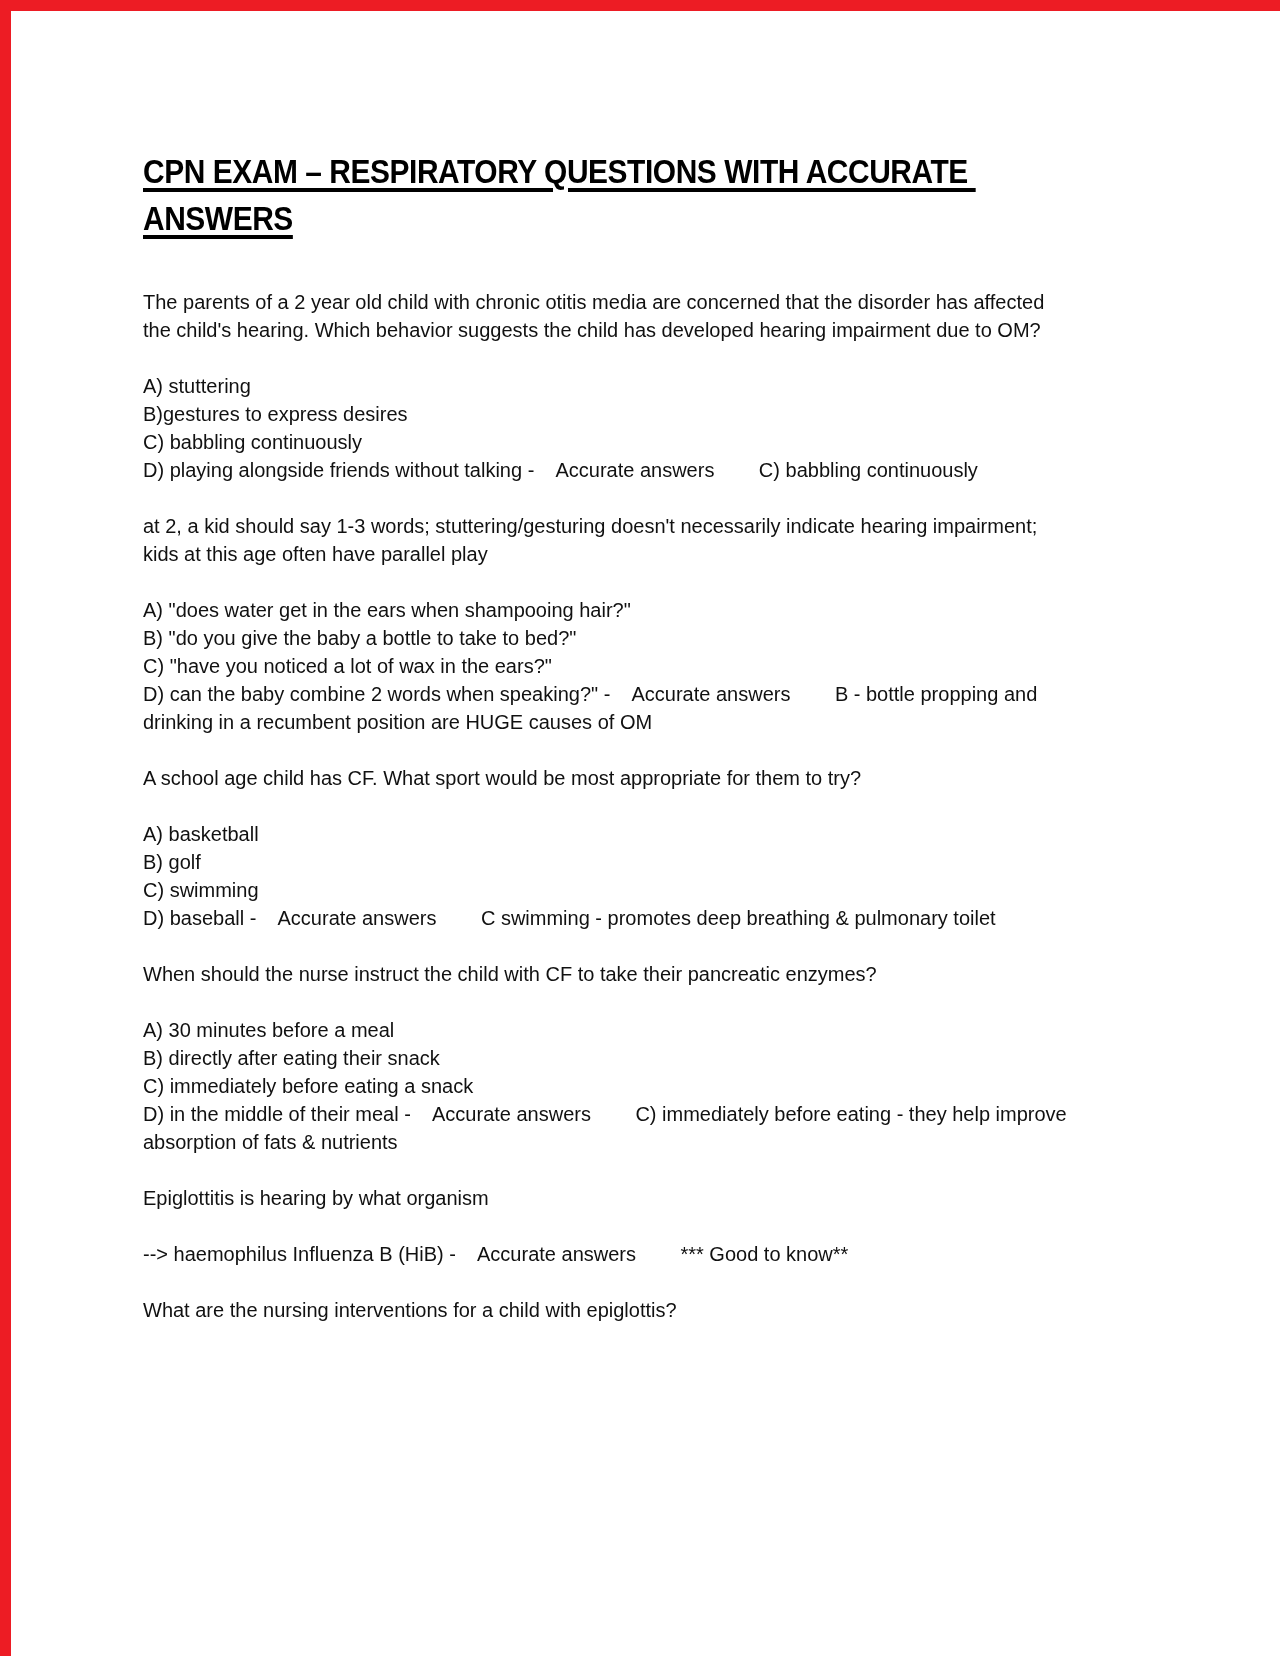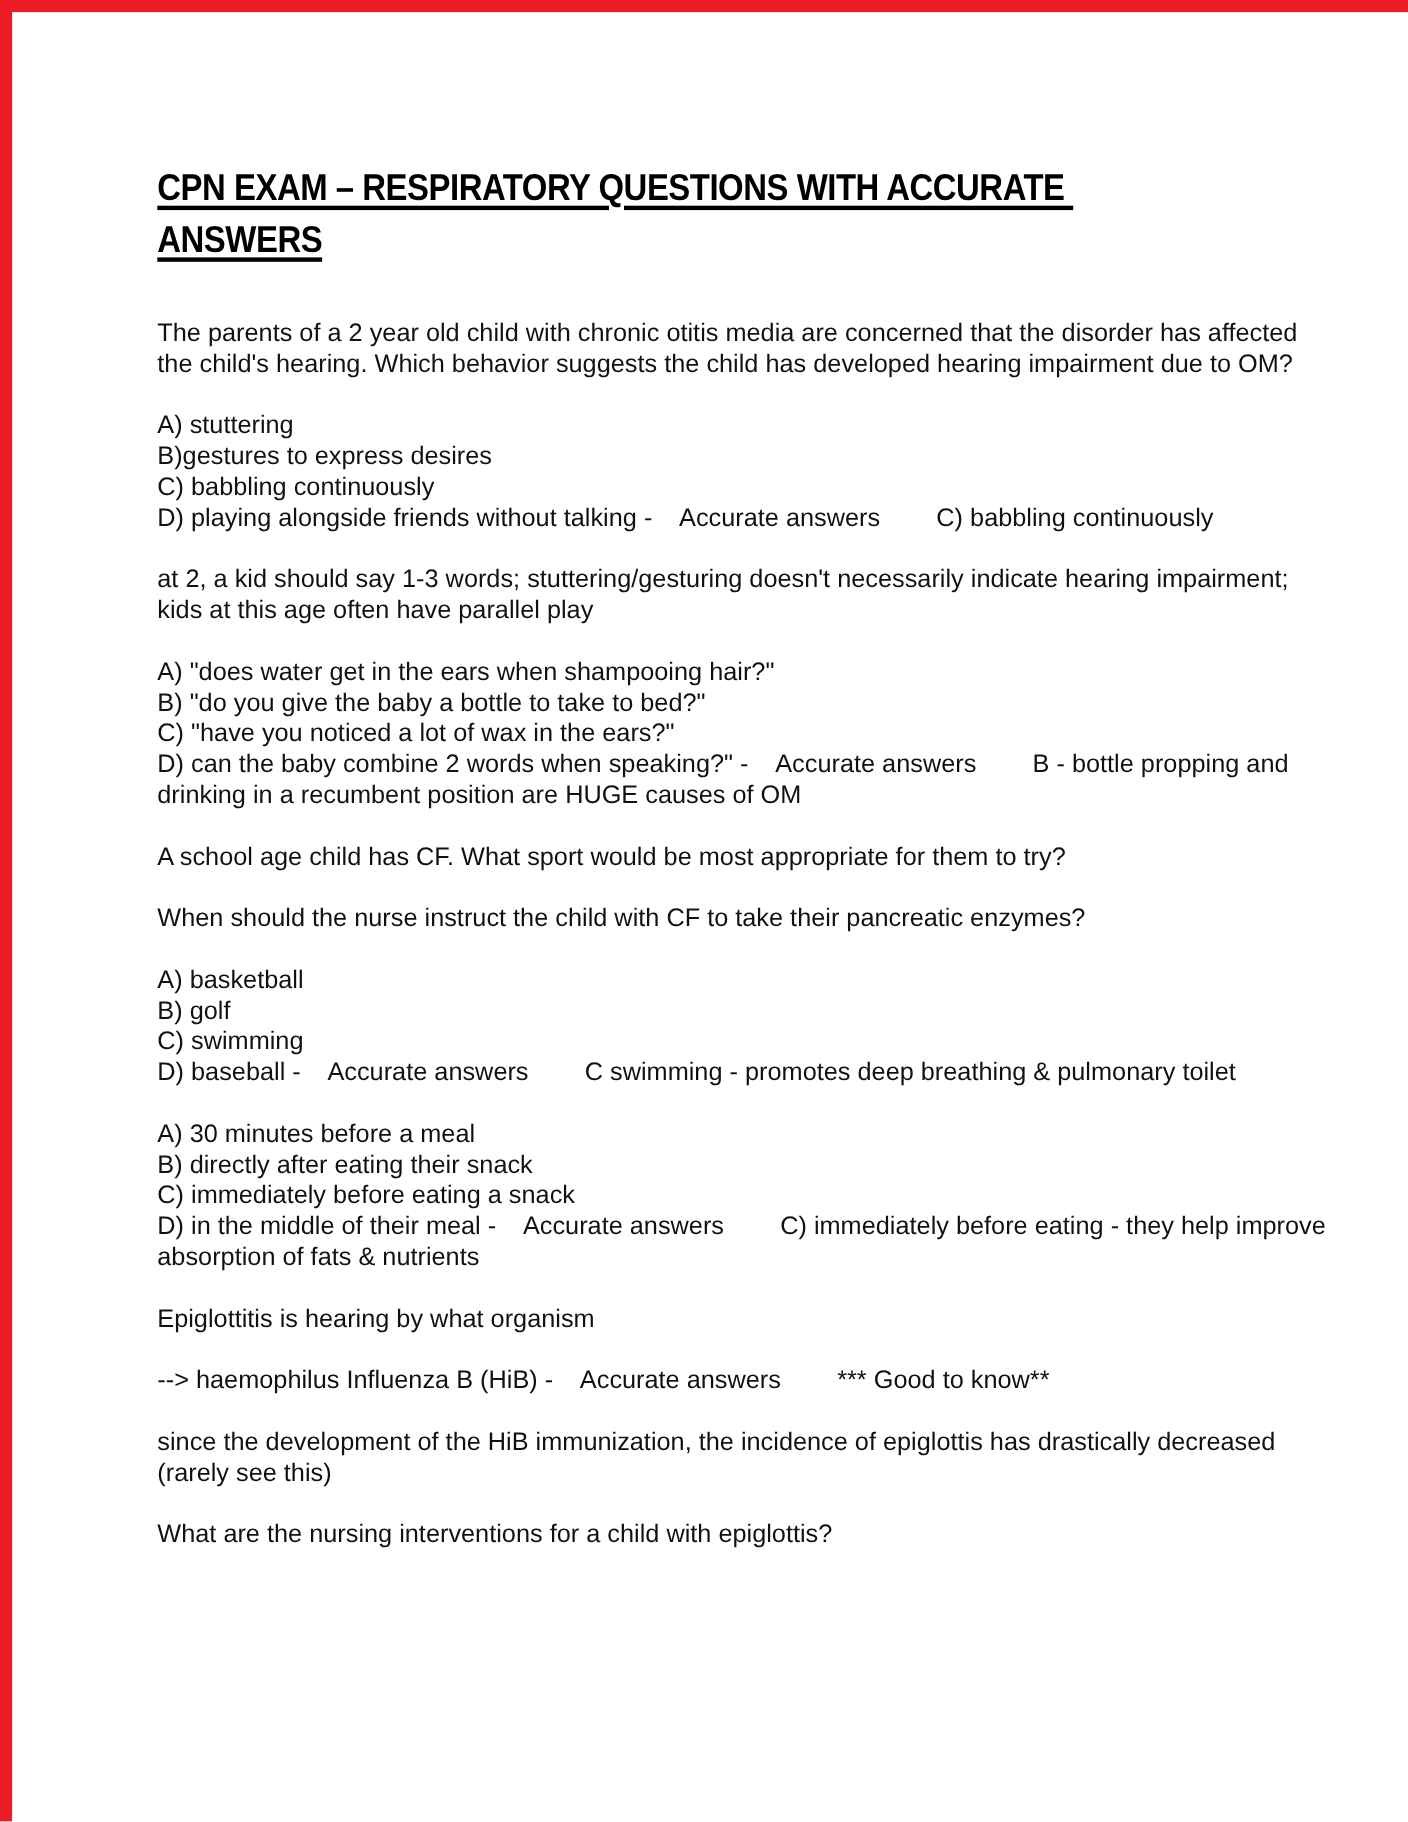--- a/index.html
+++ b/index.html
@@ -43,21 +43,21 @@
     white-space: pre-wrap;
     text-decoration: underline;
     text-decoration-thickness: 4px;
     text-underline-offset: 5px;
     transform: scaleX(0.88);
     transform-origin: left top;
     width: 1150px;
   }
   .doc-para {
     margin: 28px 0;
-    font-size: 23px;
+    font-size: 20px;
     line-height: 28px;
     white-space: pre-wrap;
     width: 1095px;
   }
 </style>
 </head>
 <body>
 
 <div class="edge-top" style="background: rgb(237, 28, 36);"></div>
 <div class="edge-left" style="background: rgb(237, 28, 36);"></div>
@@ -73,29 +73,27 @@
 C) babbling continuously
 D) playing alongside friends without talking -    Accurate answers        C) babbling continuously</p>
       <p class="doc-para">at 2, a kid should say 1-3 words; stuttering/gesturing doesn't necessarily indicate hearing impairment; 
 kids at this age often have parallel play</p>
       <p class="doc-para">A) "does water get in the ears when shampooing hair?"
 B) "do you give the baby a bottle to take to bed?"
 C) "have you noticed a lot of wax in the ears?"
 D) can the baby combine 2 words when speaking?" -    Accurate answers        B - bottle propping and 
 drinking in a recumbent position are HUGE causes of OM</p>
       <p class="doc-para">A school age child has CF. What sport would be most appropriate for them to try?</p>
-      <p class="doc-para">When should the nurse instruct the child with CF to take their pancreatic enzymes?</p>
       <p class="doc-para">A) basketball
 B) golf
 C) swimming
 D) baseball -    Accurate answers        C swimming - promotes deep breathing &amp; pulmonary toilet</p>
+      <p class="doc-para">When should the nurse instruct the child with CF to take their pancreatic enzymes?</p>
       <p class="doc-para">A) 30 minutes before a meal
 B) directly after eating their snack
 C) immediately before eating a snack
 D) in the middle of their meal -    Accurate answers        C) immediately before eating - they help improve 
 absorption of fats &amp; nutrients</p>
       <p class="doc-para">Epiglottitis is hearing by what organism</p>
       <p class="doc-para">--&gt; haemophilus Influenza B (HiB) -    Accurate answers        *** Good to know**</p>
-      <p class="doc-para">since the development of the HiB immunization, the incidence of epiglottis has drastically decreased 
-(rarely see this)</p>
       <p class="doc-para">What are the nursing interventions for a child with epiglottis?</p>
     </div>
 </div>
 
 </body></html>

